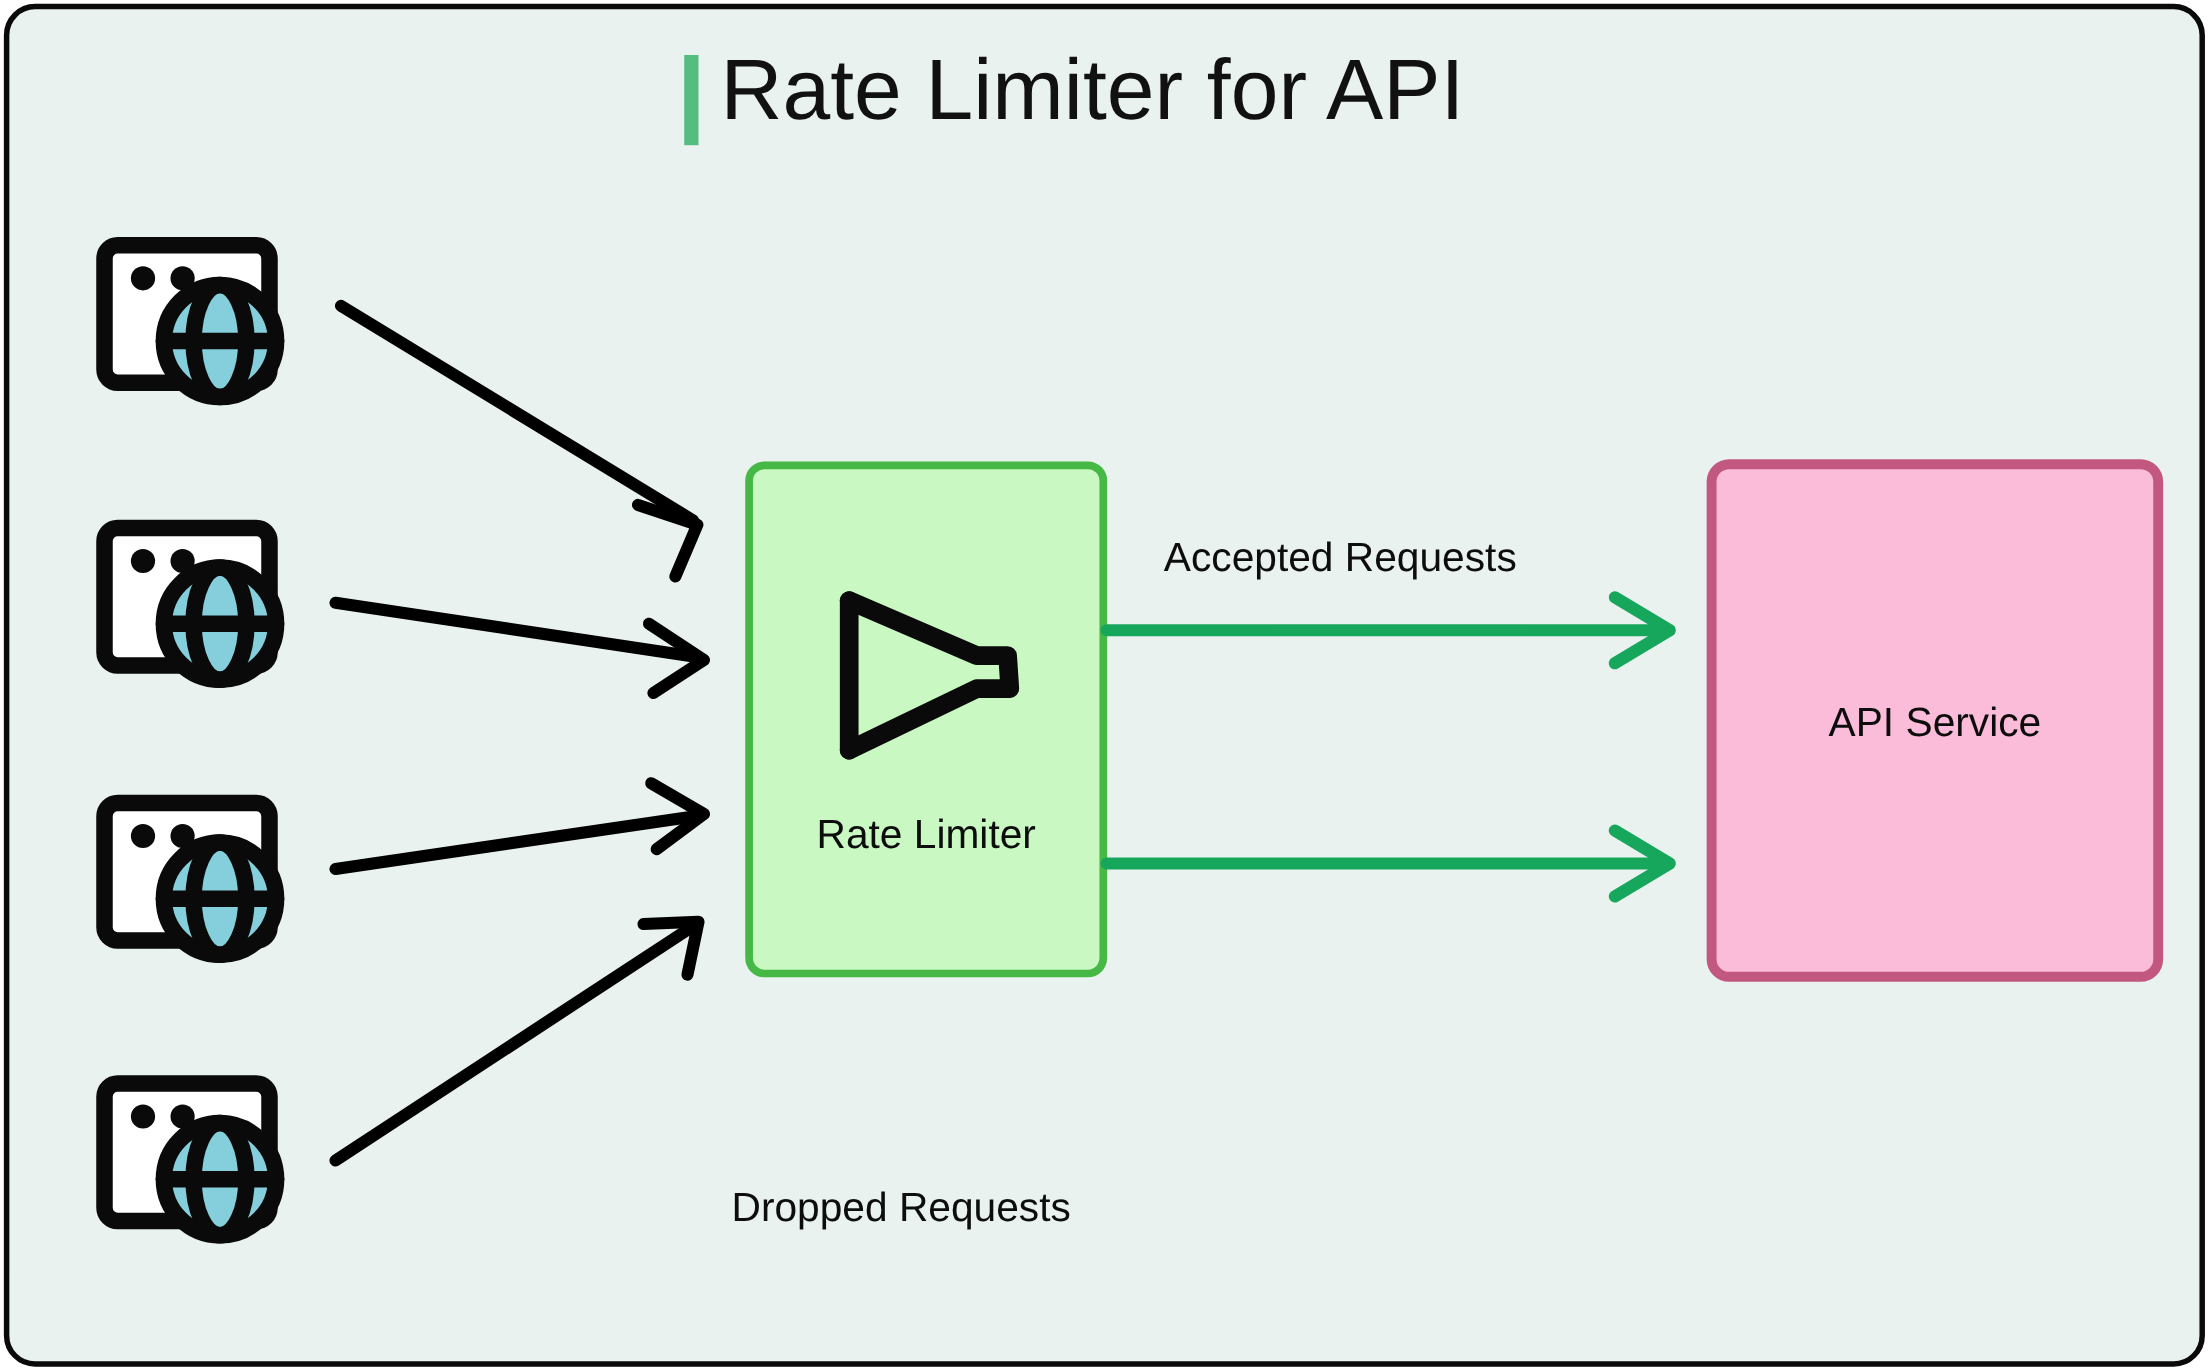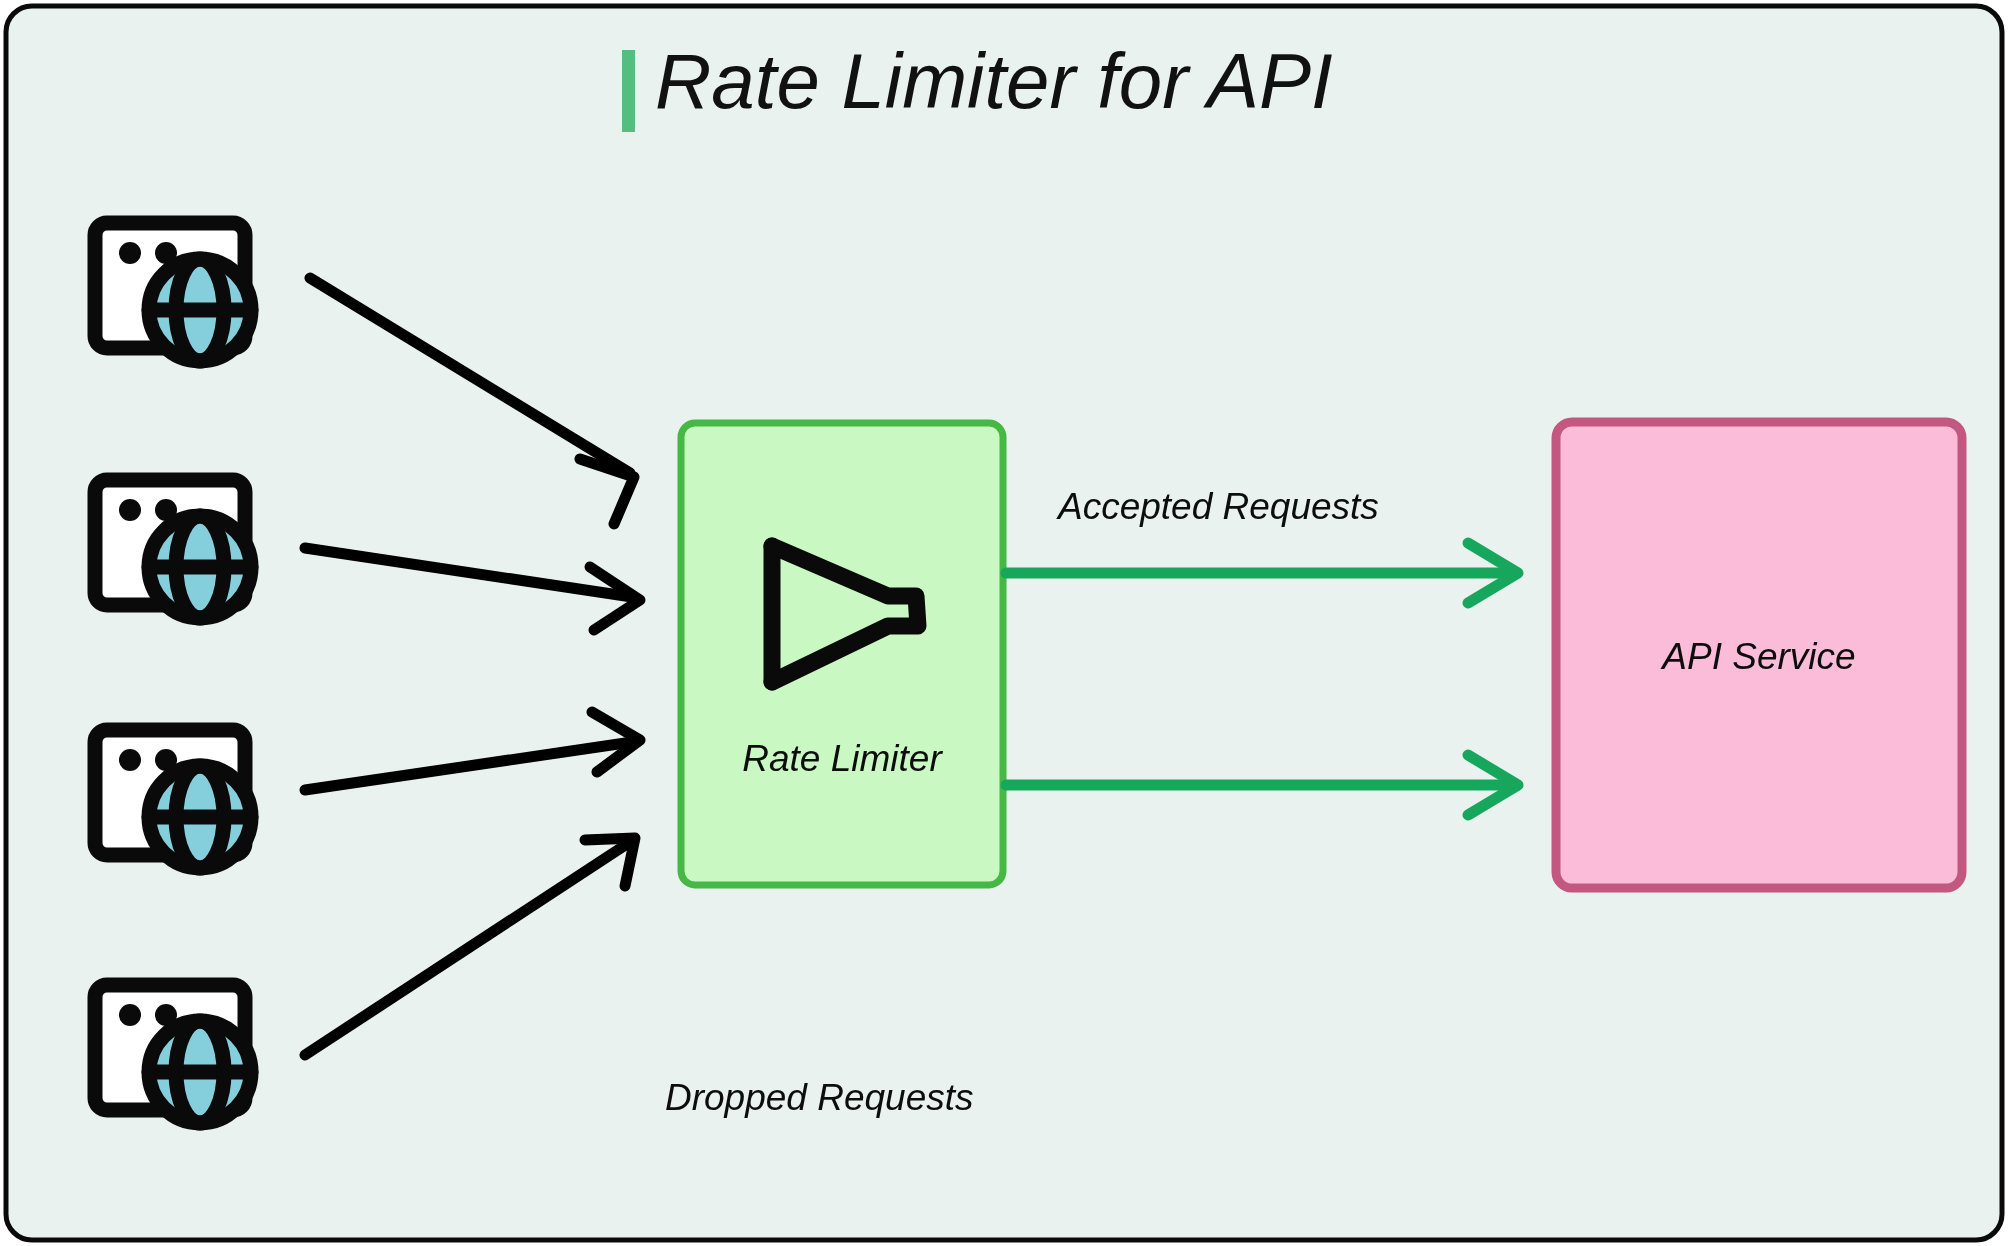--- a/index.html
+++ b/index.html
@@ -10,21 +10,20 @@
   body {
     width: 2008px;
     height: 1246px;
     font-family: "Liberation Sans", sans-serif;
     overflow: hidden;
   }
   #canvas {
     position: relative;
     width: 2008px;
     height: 949px;
-    font-style: italic;
   }
   #diagram-svg {
     position: absolute;
     left: 0;
     top: 0;
     width: 2008px;
     height: 1246px;
   }
   .frame-bg {
     fill: #e9f2ee;

